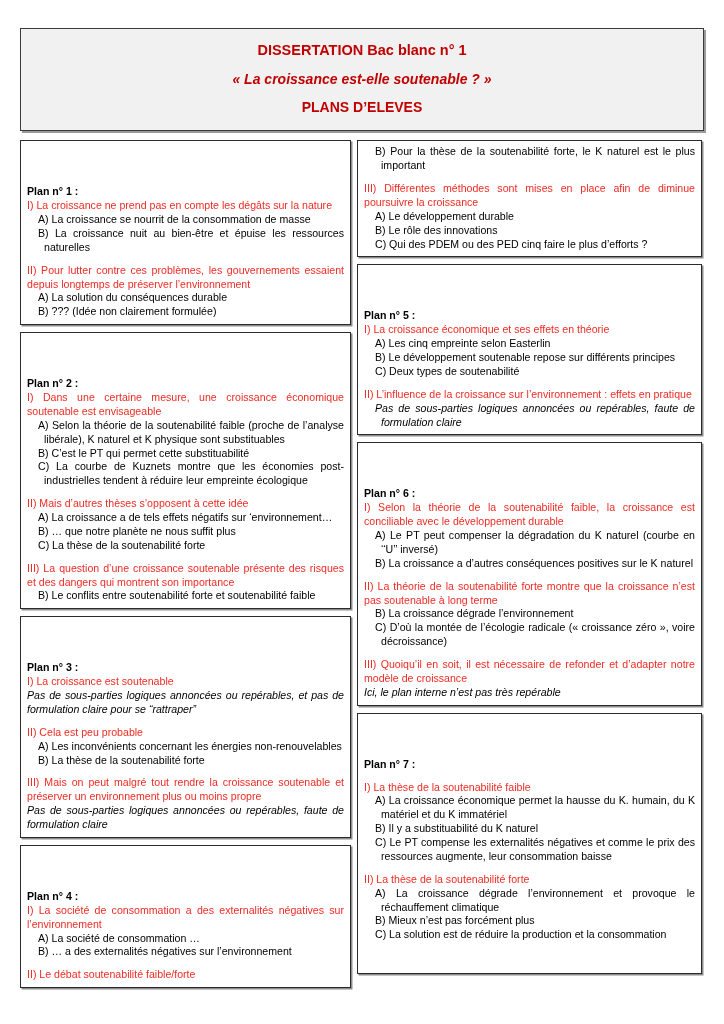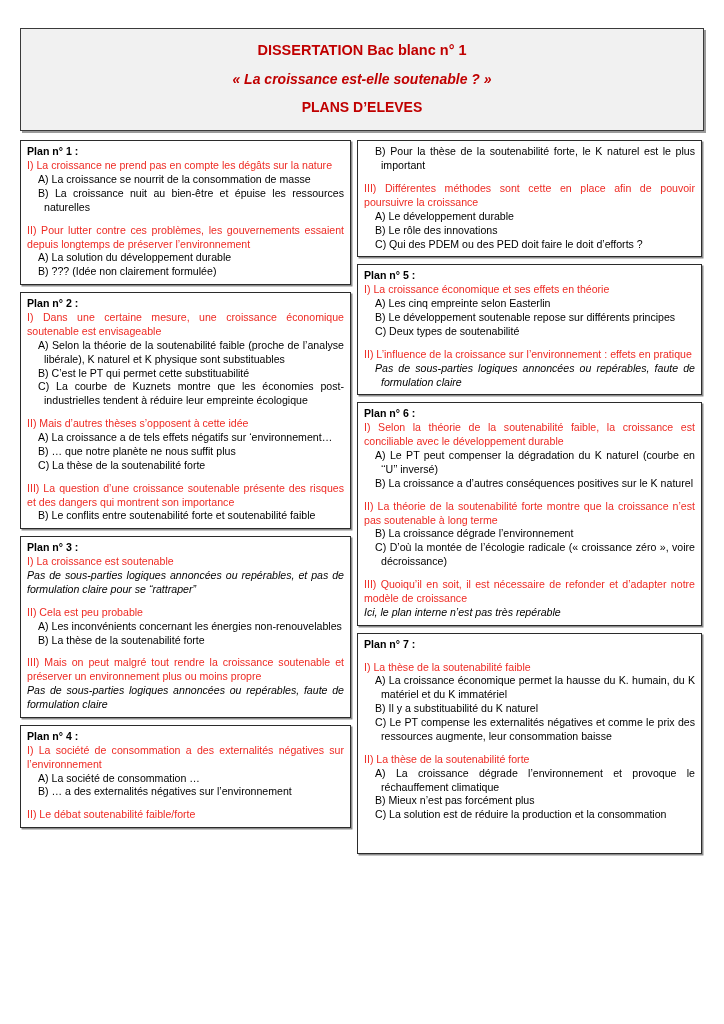--- a/index.html
+++ b/index.html
@@ -84,20 +84,21 @@
   .ln {
     font-size: 10.6px;
     line-height: 1.31;
     margin: 0;
     color: #000000;
     text-align: justify;
   }
   .ln.plan-head {
     font-weight: bold;
     text-align: left;
+    margin-top: 40px;
   }
   .ln.part {
     color: #ee2b24;
     text-align: justify;
   }
   .ln.sub {
     padding-left: 17px;
     text-indent: -6px;
   }
   .ln.note {
@@ -130,21 +131,21 @@
 
     <div class="col col-left">
 
       <div class="box">
         <div class="ln plan-head">Plan n° 1 :</div>
         <div class="ln part">I) La croissance ne prend pas en compte les dégâts sur la nature</div>
         <div class="ln sub">A) La croissance se nourrit de la consommation de masse</div>
         <div class="ln sub">B) La croissance nuit au bien-être et épuise les ressources naturelles</div>
         <div class="gap"></div>
         <div class="ln part">II) Pour lutter contre ces problèmes, les gouvernements essaient depuis longtemps de préserver l’environnement</div>
-        <div class="ln sub">A) La solution du développement durable</div>
+        <div class="ln sub">A) La solution du conséquences durable</div>
         <div class="ln sub">B) ??? (Idée non clairement formulée)</div>
       </div>
 
       <div class="box">
         <div class="ln plan-head">Plan n° 2 :</div>
         <div class="ln part">I) Dans une certaine mesure, une croissance économique soutenable est envisageable</div>
         <div class="ln sub">A) Selon la théorie de la soutenabilité faible (proche de l’analyse libérale), K naturel et K physique sont substituables</div>
         <div class="ln sub">B) C’est le PT qui permet cette substituabilité</div>
         <div class="ln sub">C) La courbe de Kuznets montre que les économies post-industrielles tendent à réduire leur empreinte écologique</div>
         <div class="gap"></div>
@@ -179,24 +180,24 @@
         <div class="ln part">II) Le débat soutenabilité faible/forte</div>
       </div>
 
     </div>
 
     <div class="col col-right">
 
       <div class="box">
         <div class="ln sub">B) Pour la thèse de la soutenabilité forte, le K naturel est le plus important</div>
         <div class="gap"></div>
-        <div class="ln part">III) Différentes méthodes sont cette en place afin de pouvoir poursuivre la croissance</div>
+        <div class="ln part">III) Différentes méthodes sont mises en place afin de diminue poursuivre la croissance</div>
         <div class="ln sub">A) Le développement durable</div>
         <div class="ln sub">B) Le rôle des innovations</div>
-        <div class="ln sub">C) Qui des PDEM ou des PED doit faire le doit d’efforts ?</div>
+        <div class="ln sub">C) Qui des PDEM ou des PED cinq faire le plus d’efforts ?</div>
       </div>
 
       <div class="box">
         <div class="ln plan-head">Plan n° 5 :</div>
         <div class="ln part">I) La croissance économique et ses effets en théorie</div>
         <div class="ln sub">A) Les cinq empreinte selon Easterlin</div>
         <div class="ln sub">B) Le développement soutenable repose sur différents principes</div>
         <div class="ln sub">C) Deux types de soutenabilité</div>
         <div class="gap"></div>
         <div class="ln part">II) L’influence de la croissance sur  l’environnement : effets en pratique</div>

